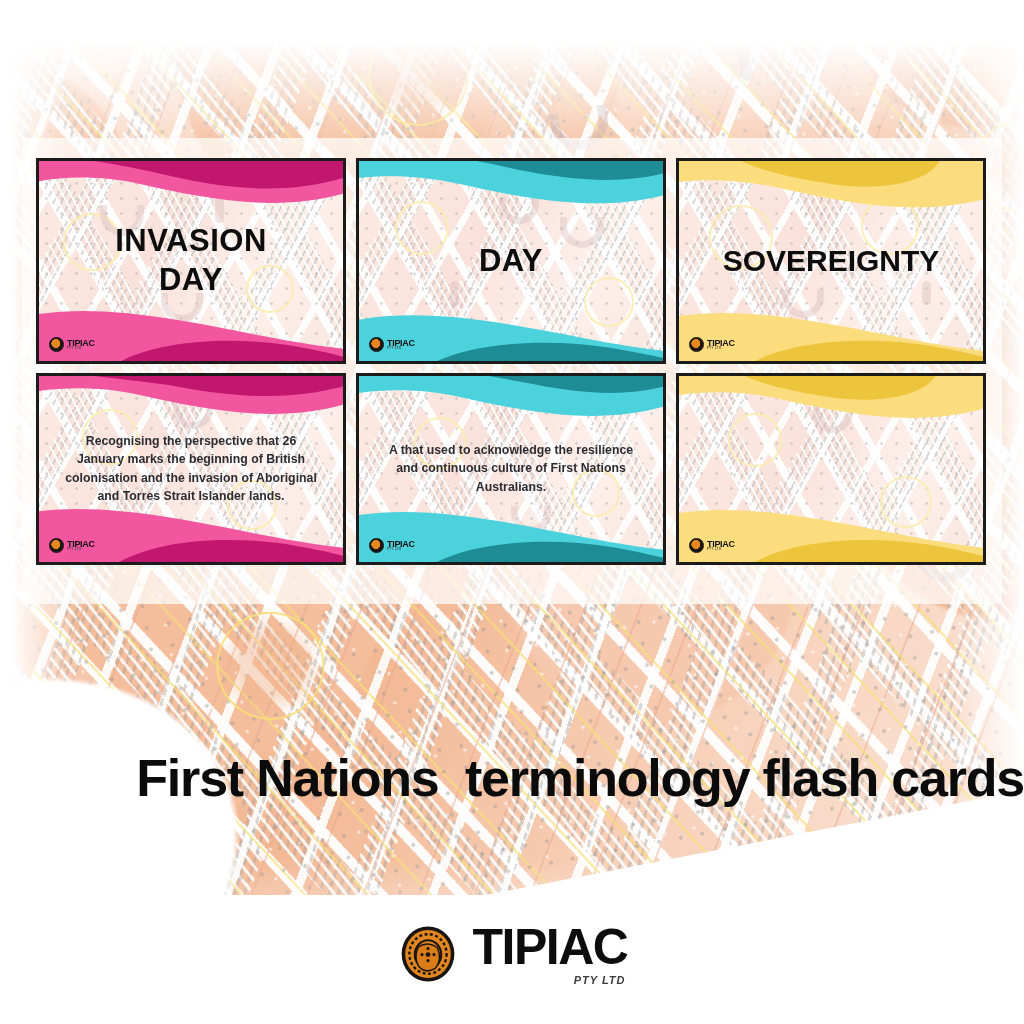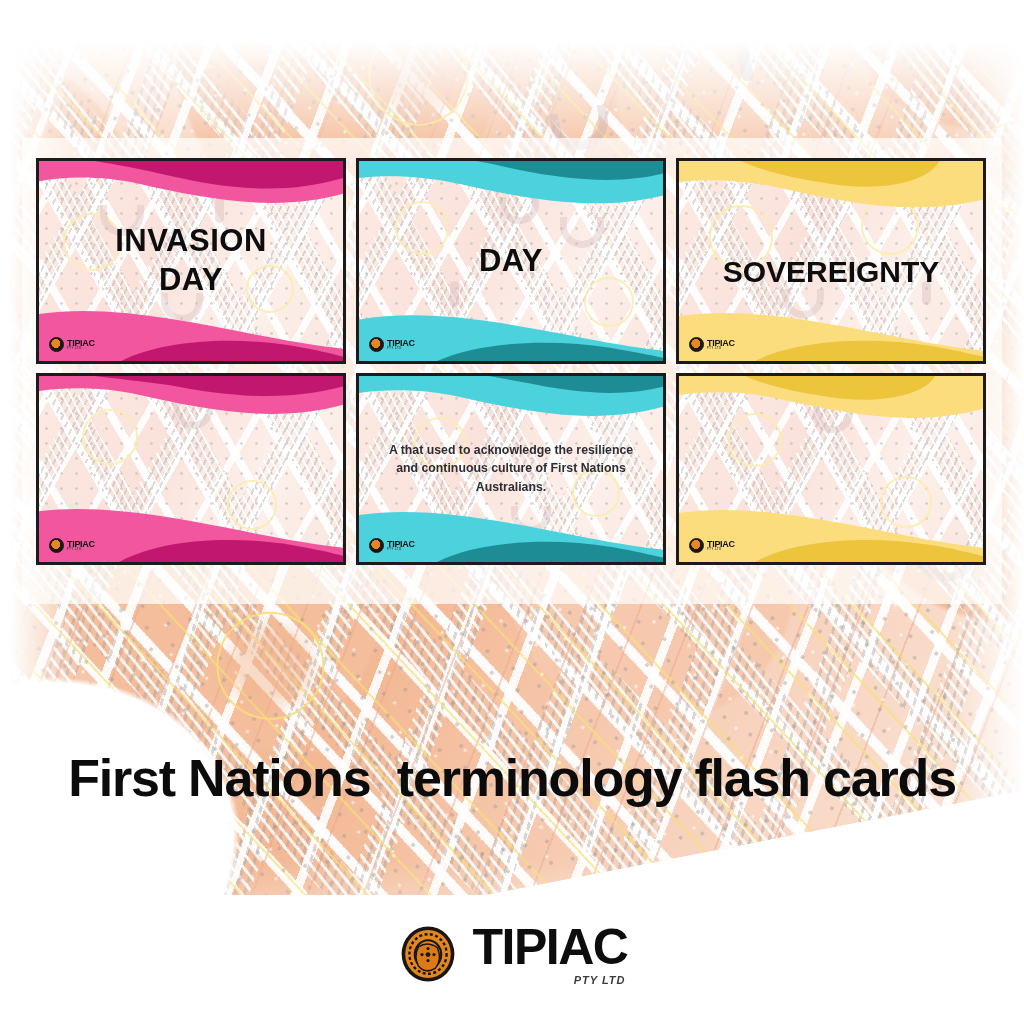--- a/index.html
+++ b/index.html
@@ -176,21 +176,21 @@
     font-weight:800;
     font-size:31px;
     letter-spacing:.5px;
     line-height:1.25;
     color:#0d0d0d;
     padding:0 12px;
     box-sizing:border-box;
     z-index:5;
   }
   .card-title .ln{display:block;}
-  .card-title.one-line{font-size:30px;letter-spacing:0px;margin-top:11px;}
+  .card-title.one-line{font-size:30px;letter-spacing:0px;}
 
   .card-body{
     position:absolute;left:0;right:0;top:50%;
     transform:translateY(-50%);
     text-align:center;
     font-size:12.3px;
     line-height:1.5;
     font-weight:600;
     color:#2c2c32;
     padding:0 26px;
@@ -215,21 +215,21 @@
     font-size:9px;font-weight:900;letter-spacing:-0.3px;color:#111;
   }
   .card-logo .wm-sub{
     font-size:2.6px;font-weight:700;letter-spacing:.6px;color:#3a3a3a;
     transform:scaleY(1.1);
   }
 
   
   #headline{
     position:absolute;left:0;right:0;top:748px;
-    text-align:center;
+    text-align:right;
     font-size:52px;
     font-weight:900;
     letter-spacing:-1.2px;
     color:#0b0b0b;
     white-space:pre;
     z-index:4;
   }
 
   
   #brand{
@@ -405,20 +405,21 @@
           <path d="M0,0 H320 V26 C250,50 180,36 110,20 C70,11 30,12 0,18 Z" fill="#F2569F"></path>
           <path d="M58,0 H320 V8 C258,28 198,22 138,10 C110,6 80,3 58,0 Z" fill="#C2176F"></path>
         </svg>
       </div>
       <div class="wave wave-bottom">
         <svg viewBox="0 0 320 66" preserveAspectRatio="none">
           <path d="M0,16 C70,4 150,22 230,38 C270,46 300,50 320,52 V66 H0 Z" fill="#F2569F"></path>
           <path d="M88,66 C128,42 198,38 258,48 C286,53 306,58 320,62 V66 Z" fill="#C2176F"></path>
         </svg>
       </div>
+      <div class="card-body">Recognising the perspective that 26 January marks the beginning of British colonisation and the invasion of Aboriginal and Torres Strait Islander lands.</div>
       <div class="card-logo">
         <span class="mark"></span>
         <span class="wordmark">
           <span class="wm-main">TIPIAC</span>
           <span class="wm-sub">PTY LTD</span>
         </span>
       </div>
     </div>
 
     <div class="card">

